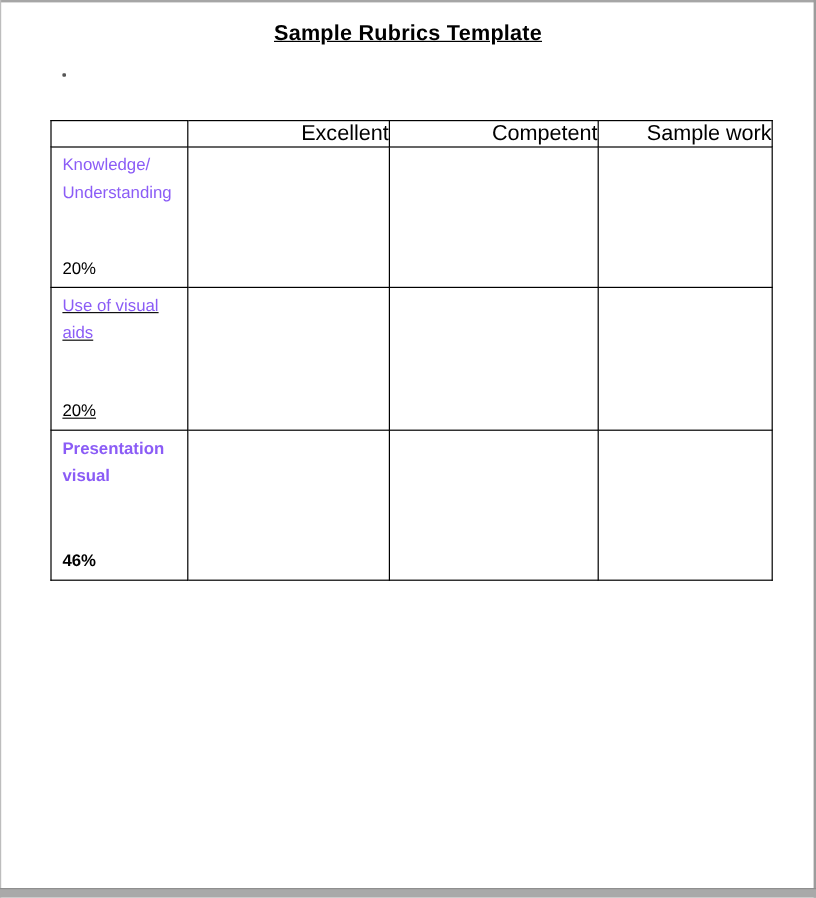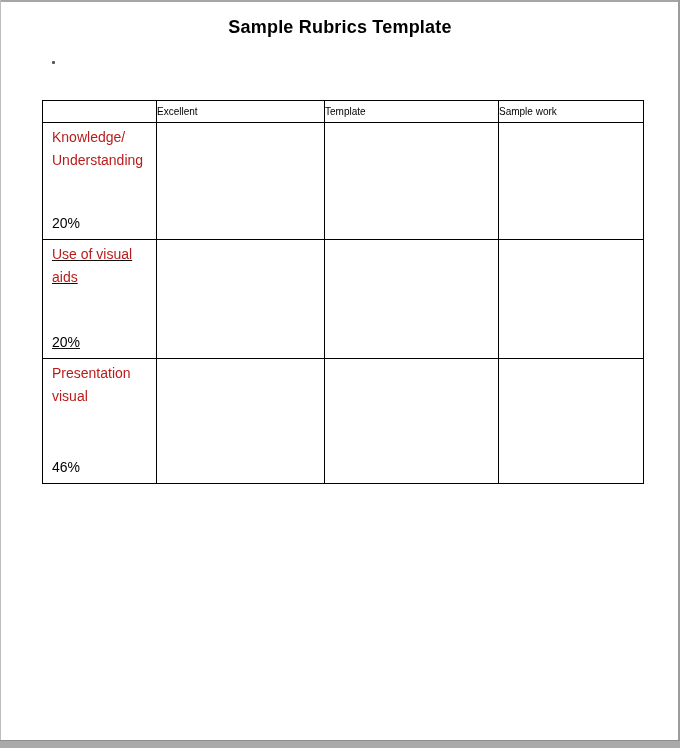--- a/index.html
+++ b/index.html
@@ -16,20 +16,21 @@
   .edge-top    { position: absolute; top: 0; left: 0; width: 100%; height: 2px; background: #a6a6a6; }
   .edge-left   { position: absolute; top: 0; left: 0; width: 1px; height: 100%; background: #bdbdbd; }
   .edge-right  { position: absolute; top: 0; right: 0; width: 2px; height: 100%; background: #9c9c9c; }
   .edge-bottom { position: absolute; top: 740px; left: 0; width: 100%; height: 8px;
                  background: #a9a9a9; border-top: 1px solid #8f8f8f; box-sizing: border-box; }
 
   .title {
     position: absolute; top: 17px; left: 0; width: 100%;
     margin: 0; text-align: center;
     font-size: 18px; font-weight: bold;
+    text-decoration: underline;
     letter-spacing: 0.2px;
     color: #000000;
   }
 
   .stray-dot {
     position: absolute; left: 52px; top: 61px;
     width: 3px; height: 3px; border-radius: 1px;
     background: #555555;
   }
 
@@ -37,42 +38,42 @@
     position: absolute; left: 42px; top: 100px;
     width: 601px;
     border-collapse: collapse;
     table-layout: fixed;
   }
   .rubric th, .rubric td { border: 1px solid #000000; padding: 0; }
 
   th.hdr {
     height: 21px;
     font-weight: 400;
-    font-size: 10px;
-    text-align: left;
+    font-size: 18px;
+    text-align: right;
     vertical-align: middle;
     color: #000000;
   }
 
   td.label-cell { vertical-align: top; }
   td.entry-cell { background: #ffffff; }
 
   .label-box {
     display: flex; flex-direction: column; justify-content: space-between;
     box-sizing: border-box;
     padding: 3px 4px 8px 9px;
   }
-  .label-box .line { display: block; line-height: 23px; font-size: 14px; color: #b91c1c; }
+  .label-box .line { display: block; line-height: 23px; font-size: 14px; color: #8b5cf6; }
   .weight { font-size: 14px; line-height: 16px; color: #000000; }
 
   .lh1 { height: 116px; }
   .lh2 { height: 122px; }
   .lh3 { height: 101px; }
   .lh4 { height: 118px; text-decoration: underline; }
-  .lh5 { height: 124px; }
+  .lh5 { height: 124px; font-weight: bold; }
 </style>
 </head>
 <body>
 
 <div>
 
   <div class="edge-top"></div>
   <div class="edge-left"></div>
   <div class="edge-right"></div>
   <div class="edge-bottom"></div>
@@ -85,21 +86,21 @@
     <colgroup>
       <col style="width:114px">
         <col style="width:168px">
         <col style="width:174px">
         <col style="width:145px">
     </colgroup>
     <thead>
       <tr>
         <th class="hdr"></th>
         <th class="hdr">Excellent</th>
-        <th class="hdr">Template</th>
+        <th class="hdr">Competent</th>
         <th class="hdr">Sample work</th>
       </tr>
     </thead>
     <tbody>
 
       <tr>
         <td class="label-cell">
           <div class="label-box lh1">
             <div>
               <span class="line">Knowledge/</span>

